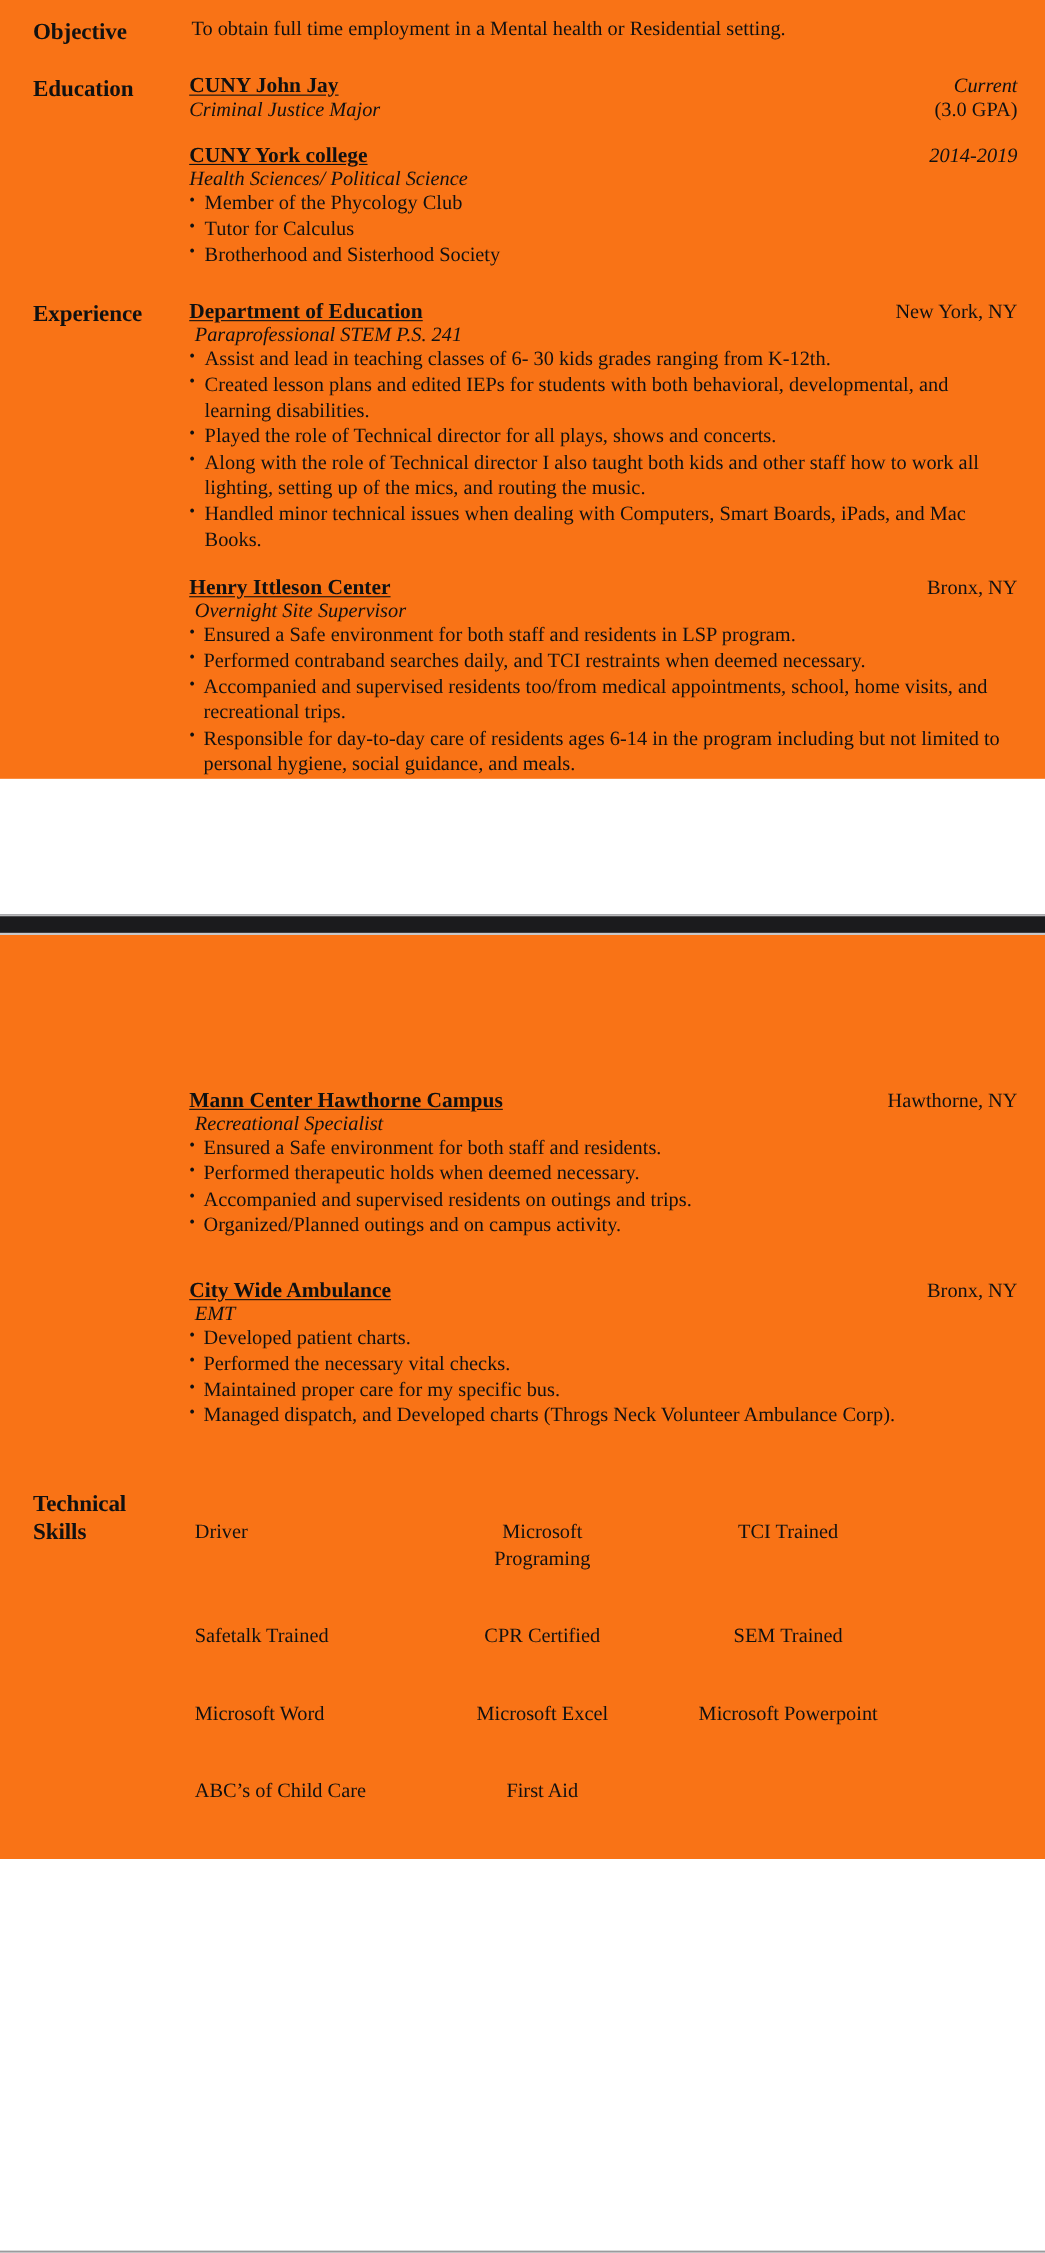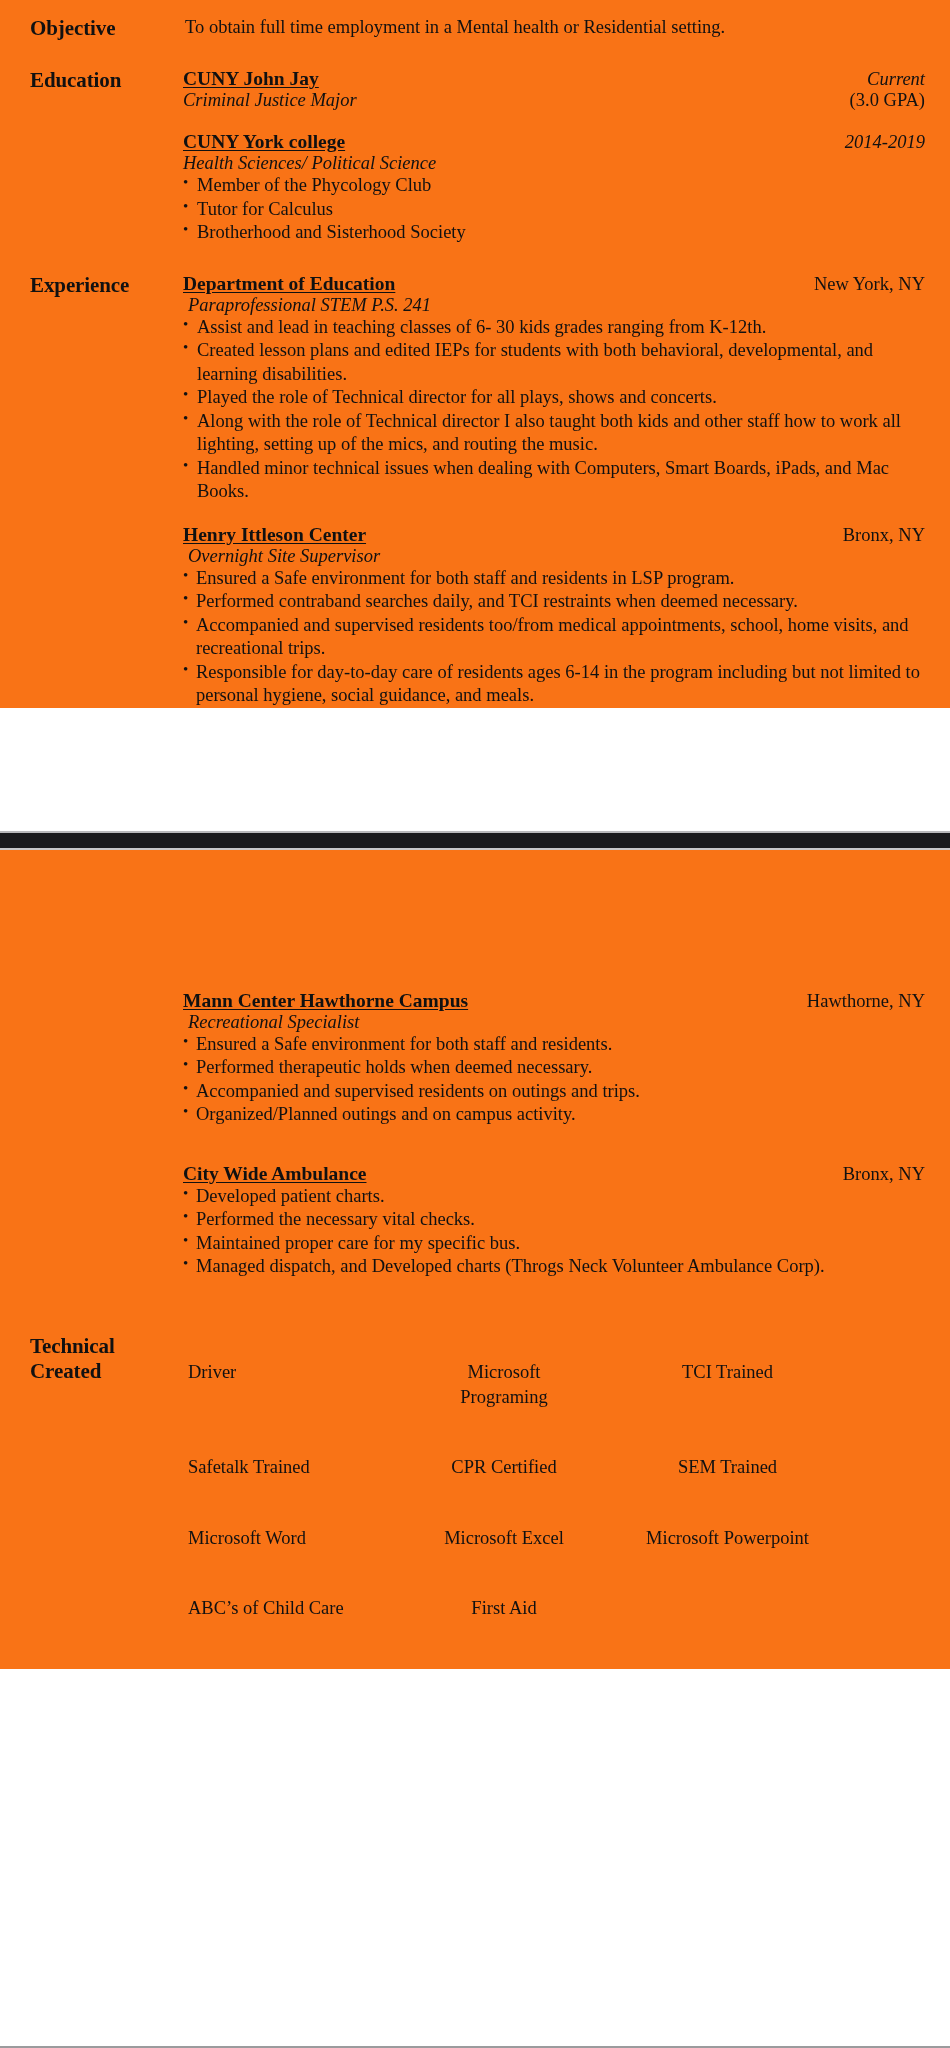--- a/index.html
+++ b/index.html
@@ -51,21 +51,20 @@
     width: 142px;
     flex: 0 0 142px;
     font-weight: bold;
     font-size: 21px;
     line-height: 1.16;
     letter-spacing: -0.1px;
   }
   .content-col {
     flex: 1 1 auto;
     min-width: 0;
-    margin-left: 11px;
   }
 
   
   .objective-text {
     font-size: 18.5px;
     line-height: 1.26;
     padding-left: 2px;
   }
 
   
@@ -278,38 +277,41 @@
         </ul>
       </div>
 
       <div class="sp-36"></div>
 
       <div class="entry">
         <div class="entry-head">
           <span class="org">City Wide Ambulance</span>
           <span class="meta">Bronx, NY</span>
         </div>
+        <div class="sub-line">
+          <span class="role">EMT</span>
+        </div>
         <ul class="bullets tight">
           <li>Developed patient charts.</li>
           <li>Performed the necessary vital checks.</li>
           <li>Maintained proper care for my specific bus.</li>
           <li>Managed dispatch, and Developed charts (Throgs Neck Volunteer Ambulance Corp).</li>
         </ul>
       </div>
 
     </div>
   </div>
 
   <div class="sp-36"></div>
   <div class="sp-20"></div>
 
   <div class="row">
     <div class="label-col">
       <div>Technical</div>
-      <div>Created</div>
+      <div>Skills</div>
     </div>
     <div class="content-col">
       <div style="height:26px;"></div>
       <div class="skills-grid">
         <div class="c1">Driver</div>
         <div class="c2">Microsoft Programing</div>
         <div class="c3">TCI Trained</div>
 
         <div class="c1">Safetalk Trained</div>
         <div class="c2">CPR Certified</div>

